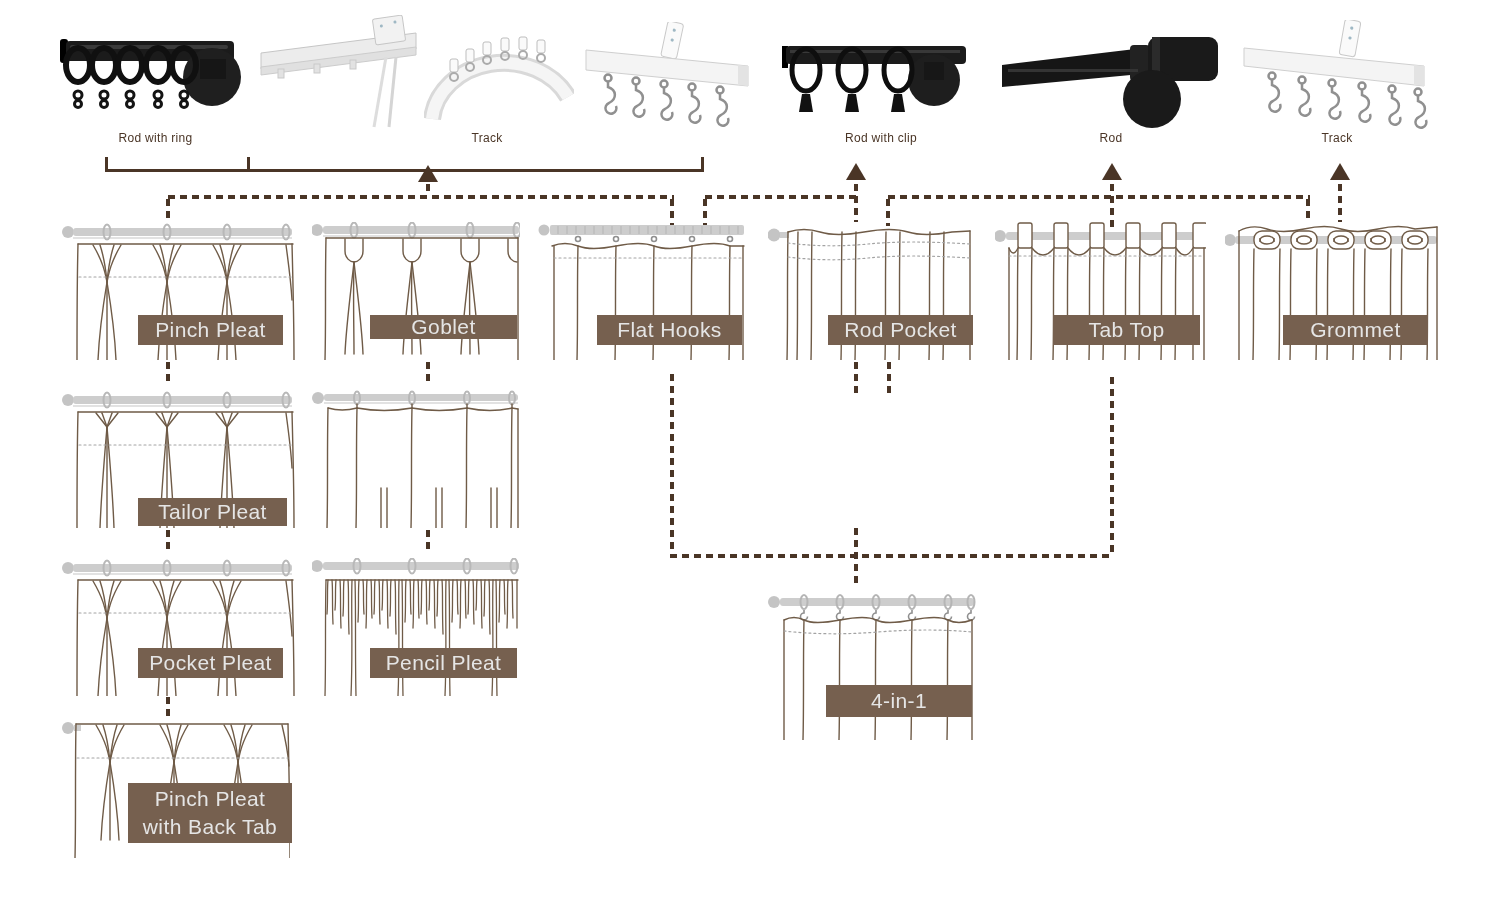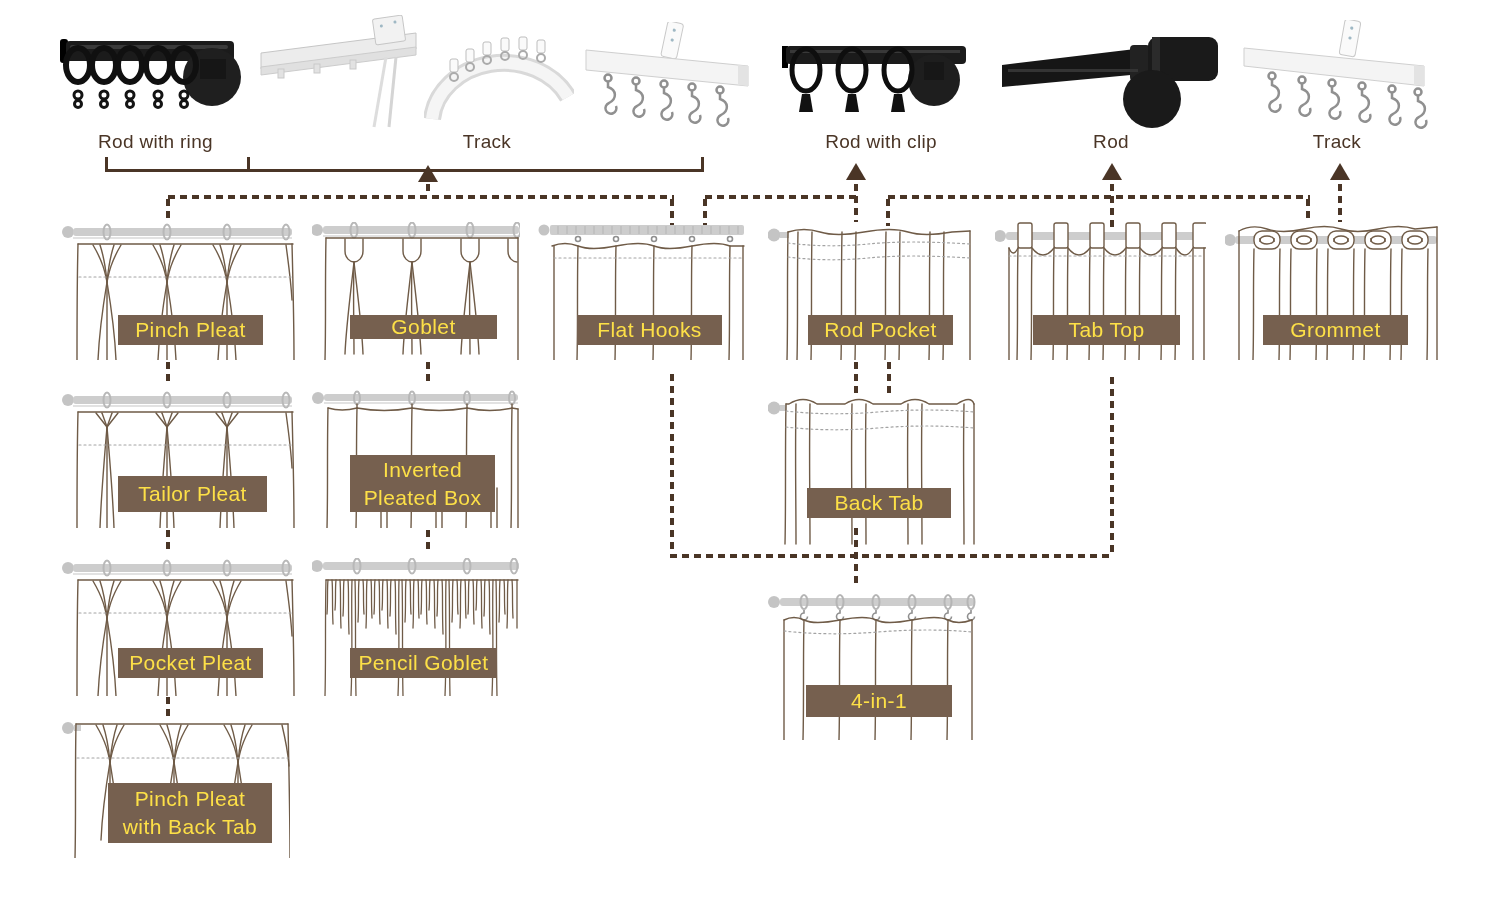--- a/index.html
+++ b/index.html
@@ -1,22 +1,22 @@
 <!DOCTYPE html>
 <html><head>
 <meta charset="utf-8">
 <style>
   html,body{margin:0;padding:0;background:#ffffff;}
   .canvas{position:relative;width:1500px;height:909px;background:#ffffff;overflow:hidden;
           font-family:"Liberation Sans",sans-serif;}
-  .hwlabel{position:absolute;top:131px;height:24px;font-size:19px;color:#4A3526;
+  .hwlabel{position:absolute;top:131px;height:24px;font-size:12px;color:#4A3526;
            text-align:center;letter-spacing:.3px;white-space:nowrap;}
-  .tag{position:absolute;background:#76604F;color:#fde047;display:flex;flex-direction:column;
+  .tag{position:absolute;background:#76604F;color:#e5e5e5;display:flex;flex-direction:column;
        align-items:center;justify-content:center;font-size:21px;letter-spacing:.4px;
-       line-height:1.32;text-align:left;}
+       line-height:1.32;text-align:left;margin-left:20px;}
   .dash-h{position:absolute;height:4px;
           background:repeating-linear-gradient(90deg,#4A3526 0 7px,transparent 7px 12px);}
   .dash-v{position:absolute;width:4px;
           background:repeating-linear-gradient(180deg,#4A3526 0 7px,transparent 7px 12px);}
   .arrow{position:absolute;width:0;height:0;border-left:10px solid transparent;
          border-right:10px solid transparent;border-bottom:17px solid #4A3526;}
   .bracket{position:absolute;left:105px;top:157px;width:593px;height:12px;
            border-left:3px solid #4A3526;border-right:3px solid #4A3526;border-bottom:3px solid #4A3526;}
   .bracket .tick{position:absolute;left:139px;top:0;width:3px;height:12px;background:#4A3526;}
   .tile{position:absolute;}
@@ -444,21 +444,21 @@
         <path d="M16,22 H231"></path>
         <path d="M16,22 C15,60 15,100 15,138"></path>
         <path d="M230,22 C231,60 232,100 232,138"></path>
         <path d="M224,23 C227,45 229,60 230,78"></path>
         <use href="#tfan" x="45" y="22"></use>
           <use href="#tfan" x="105" y="22"></use>
           <use href="#tfan" x="165" y="22"></use>
         <path d="M17,55 H229" stroke="#A3A3A3" stroke-dasharray="2,3" stroke-width="1.2"></path>
       </g>
     </svg>
-    <div class="tag" style="left:56px;top:86px;width:149px;height:36px">
+    <div class="tag" style="left:56px;top:108px;width:149px;height:28px">
         <span>Tailor Pleat</span>
       </div>
   </div>
 
   <div class="tile" style="left:312px;top:390px;width:208px;height:138px">
     <svg width="208" height="138" viewBox="0 0 208 138">
       <circle cx="6" cy="8" r="6" fill="#C4C4C4"></circle>
       <rect x="12" y="4" width="194" height="7" rx="3" fill="#CDCDCD"></rect>
       <rect x="12" y="12" width="194" height="2" fill="#E2E2E2"></rect>
       <g fill="none" stroke="#B8B8B8" stroke-width="2">
@@ -474,46 +474,22 @@
           <path d="M206,19 V138"></path>
         <path d="M45,18 C44,60 45,100 44,138"></path>
           <path d="M100,18 C99,60 100,100 99,138"></path>
         <path d="M155,18 C154,60 155,100 154,138"></path>
           <path d="M200,18 C199,60 200,100 199,138"></path>
         <path d="M69,98 V138 M75,98 V138"></path>
           <path d="M124,98 V138 M130,98 V138"></path>
           <path d="M179,98 V138 M185,98 V138"></path>
       </g>
     </svg>
-    <div class="tag" style="left:38px;top:65px;width:145px;height:57px">
-      <span>Inverted</span>
-      <span>Pleated Box</span>
-    </div>
-  </div>
-
-  <div class="tile" style="left:768px;top:392px;width:208px;height:162px">
-    <svg width="208" height="162" viewBox="0 0 208 162">
-      <circle cx="6" cy="16" r="6.5" fill="#C4C4C4"></circle>
-      <rect x="12" y="13" width="7" height="6" fill="#CDCDCD"></rect>
-      <g fill="none" stroke="#6F5B47" stroke-width="1.4" stroke-linecap="round">
-        <path d="M18,12 H21 Q35,3 49,12 H77 Q91,3 105,12 H133 Q147,3 161,12 H189 Q203,3 206,12"></path>
-        <path d="M18,12 C17,60 18,110 17,152"></path>
-          <path d="M206,12 V152"></path>
-        <use href="#btbar" x="35" y="12"></use>
-          <use href="#btbar" x="91" y="12"></use>
-        <use href="#btbar" x="147" y="12"></use>
-          <use href="#btbar" x="203" y="12"></use>
-        <path d="M18,19 Q60,24 110,20 T206,20" stroke="#A3A3A3" stroke-dasharray="2,3" stroke-width="1.2"></path>
-        <path d="M18,35 Q60,40 110,36 T206,36" stroke="#A3A3A3" stroke-dasharray="2,3" stroke-width="1.2"></path>
-      </g>
-    </svg>
-    <div class="tag" style="left:39px;top:96px;width:144px;height:30px">
-        <span>Back Tab</span>
-      </div>
-  </div>
+  </div>
+
 
   <div class="tile" style="left:62px;top:558px;width:233px;height:138px">
     <svg width="233" height="138" viewBox="0 0 233 138">
       <circle cx="6" cy="10" r="6" fill="#C4C4C4"></circle>
       <rect x="11" y="6" width="219" height="8" rx="3" fill="#CDCDCD"></rect>
       <rect x="11" y="15" width="219" height="2" fill="#E2E2E2"></rect>
       <g fill="none" stroke="#B8B8B8" stroke-width="2">
         <ellipse cx="45" cy="10" rx="3.5" ry="7.5"></ellipse>
           <ellipse cx="105" cy="10" rx="3.5" ry="7.5"></ellipse>
         <ellipse cx="165" cy="10" rx="3.5" ry="7.5"></ellipse>
@@ -549,21 +525,21 @@
         <path d="M14,22 H206"></path>
         <path d="M14,22 C13,60 14,100 13,138"></path>
           <path d="M205,22 V70"></path>
         <use href="#pu" x="14" y="22"></use>
           <use href="#pu" x="61" y="22"></use>
         <use href="#pu" x="108" y="22"></use>
           <use href="#pu" x="155" y="22"></use>
       </g>
     </svg>
     <div class="tag" style="left:38px;top:90px;width:147px;height:30px">
-        <span>Pencil Goblet</span>
+        <span>Pencil Pleat</span>
       </div>
   </div>
 
   <div class="tile" style="left:62px;top:720px;width:228px;height:138px">
     <svg width="228" height="138" viewBox="0 0 228 138">
       <circle cx="6" cy="8" r="6" fill="#C4C4C4"></circle>
       <rect x="12" y="5" width="7" height="6" fill="#CDCDCD"></rect>
       <g fill="none" stroke="#6F5B47" stroke-width="1.4" stroke-linecap="round">
         <path d="M14,4 H226"></path>
         <path d="M14,4 C13,50 14,100 13,138"></path>

